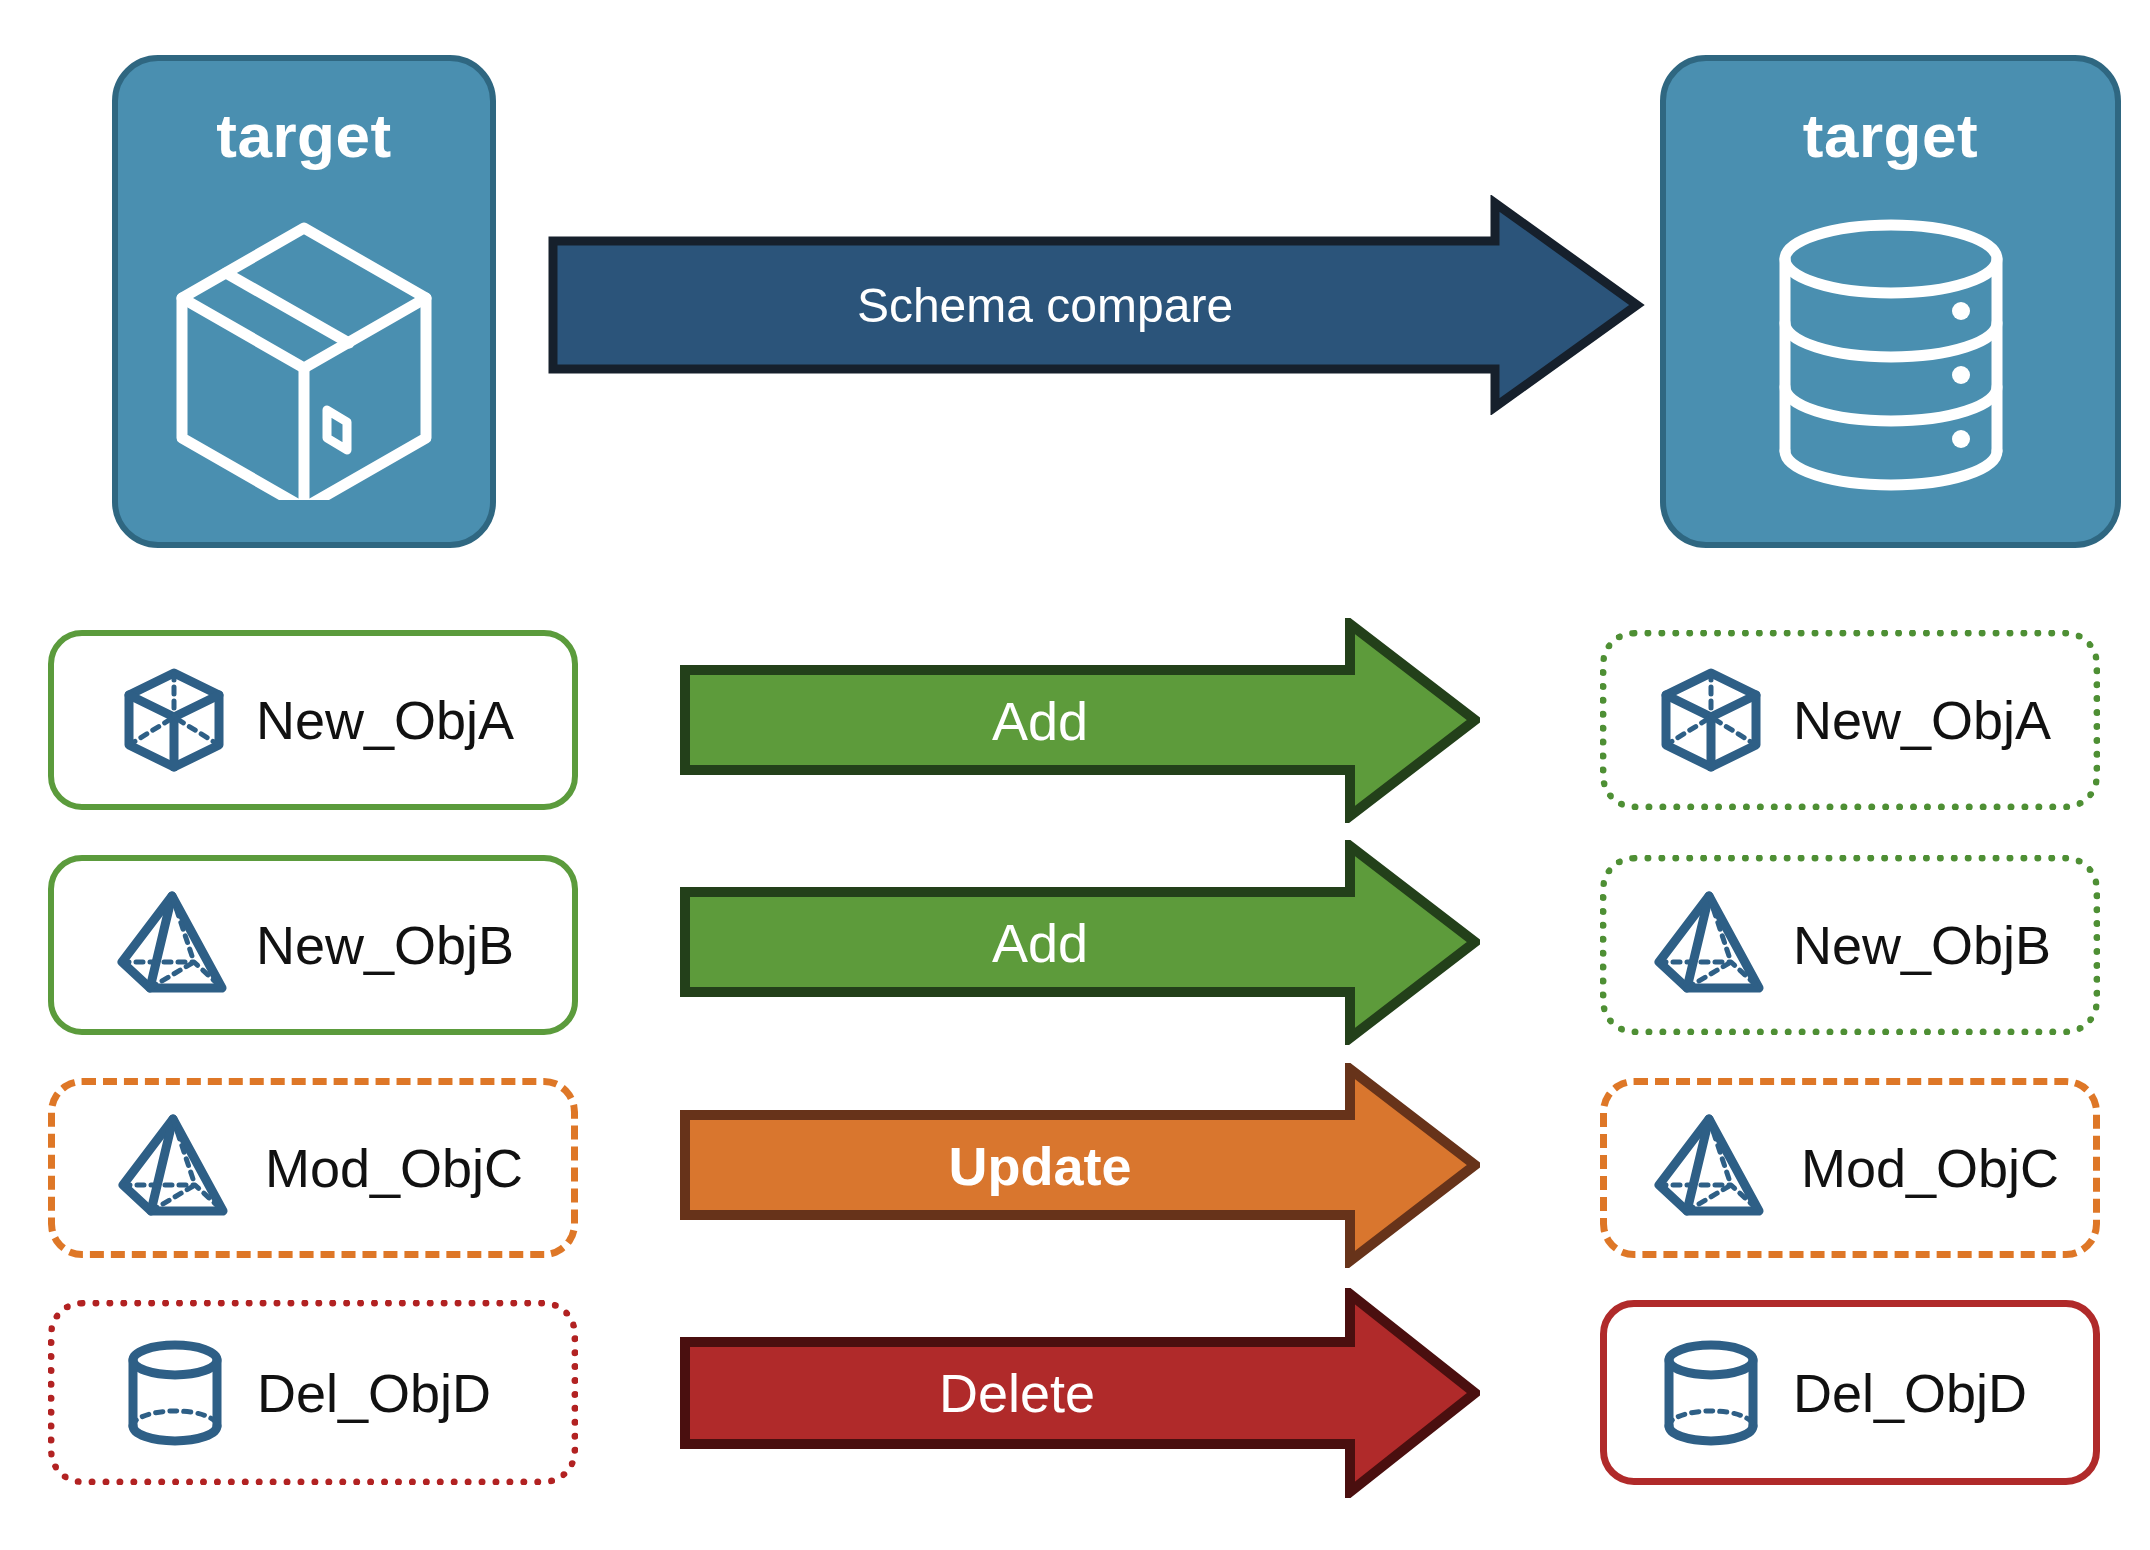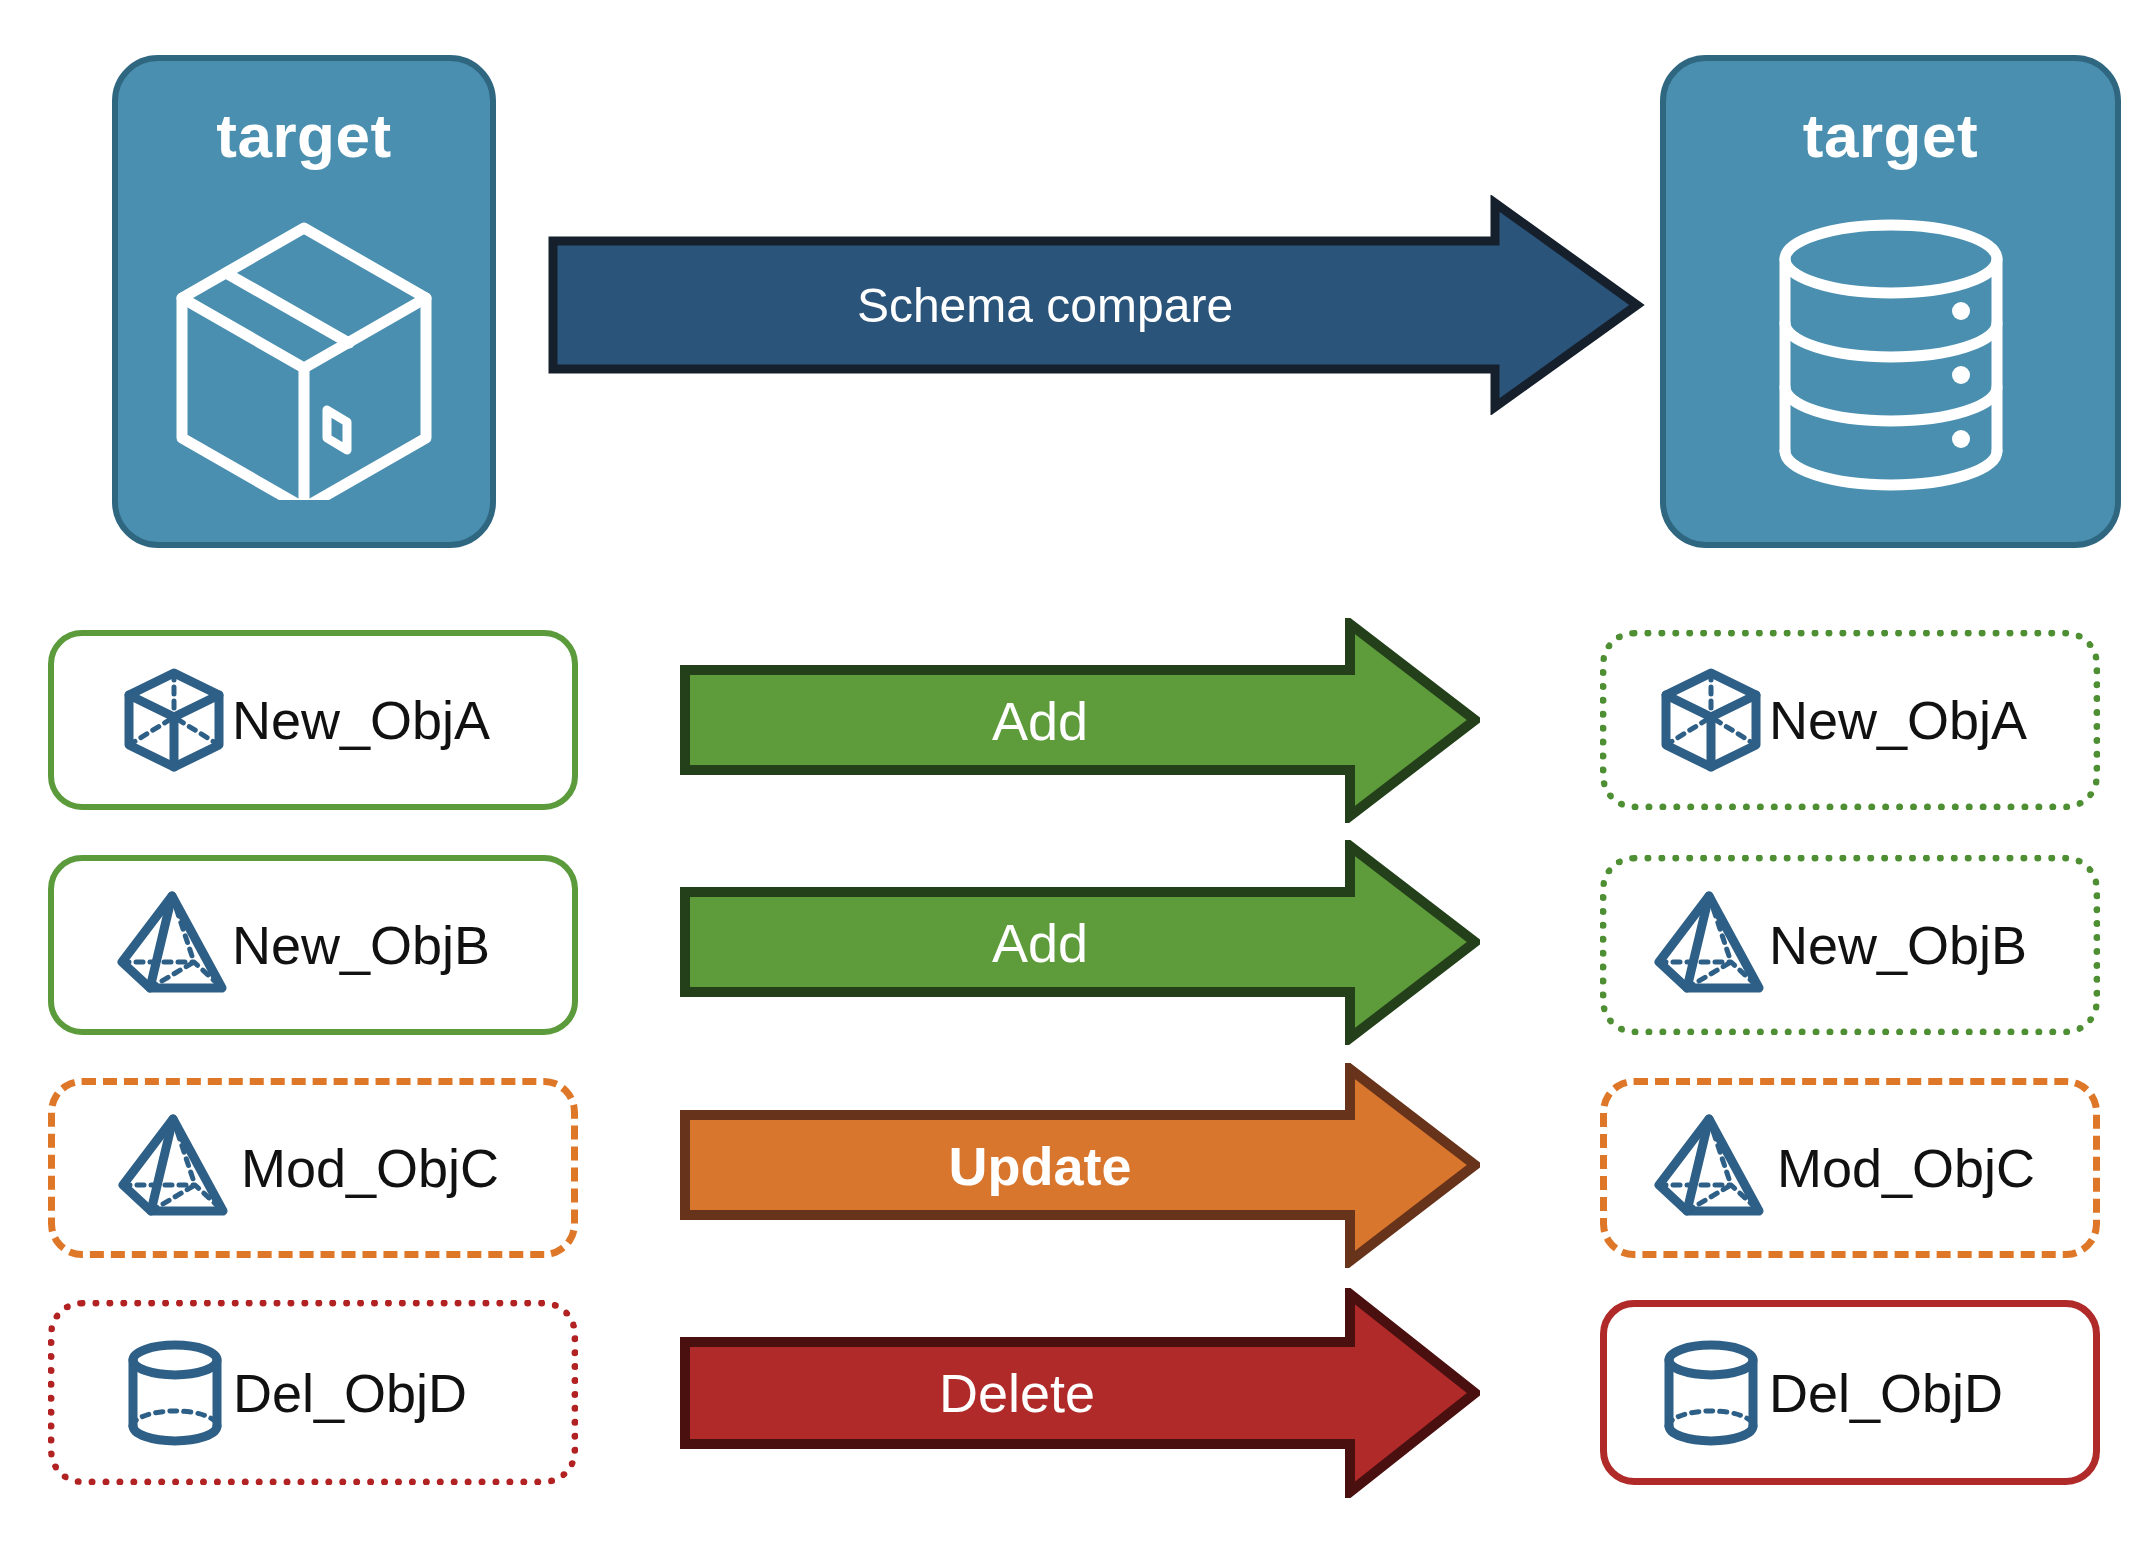--- a/index.html
+++ b/index.html
@@ -51,20 +51,21 @@
   .card-right{left:1600px;width:500px;}
 
   .card-icon{
     width:116px;height:116px;
     margin-left:62px;
     flex:0 0 auto;
     display:flex;align-items:center;justify-content:center;
   }
   .card-right .card-icon{margin-left:46px;}
   .card-label{
+    margin-left:24px;
     font-size:54px;
     color:#111111;
     white-space:nowrap;
   }
 
   .b-solid-green{border:6px solid #5b9b3c;}
   .b-dot-green{border:7px dotted #4e8f34;}
   .b-dash-orange{border:7px dashed #de7727;gap:8px;}
   .b-dot-red{border:7px dotted #b22222;}
   .b-solid-red{border:7px solid #b02a2a;}

